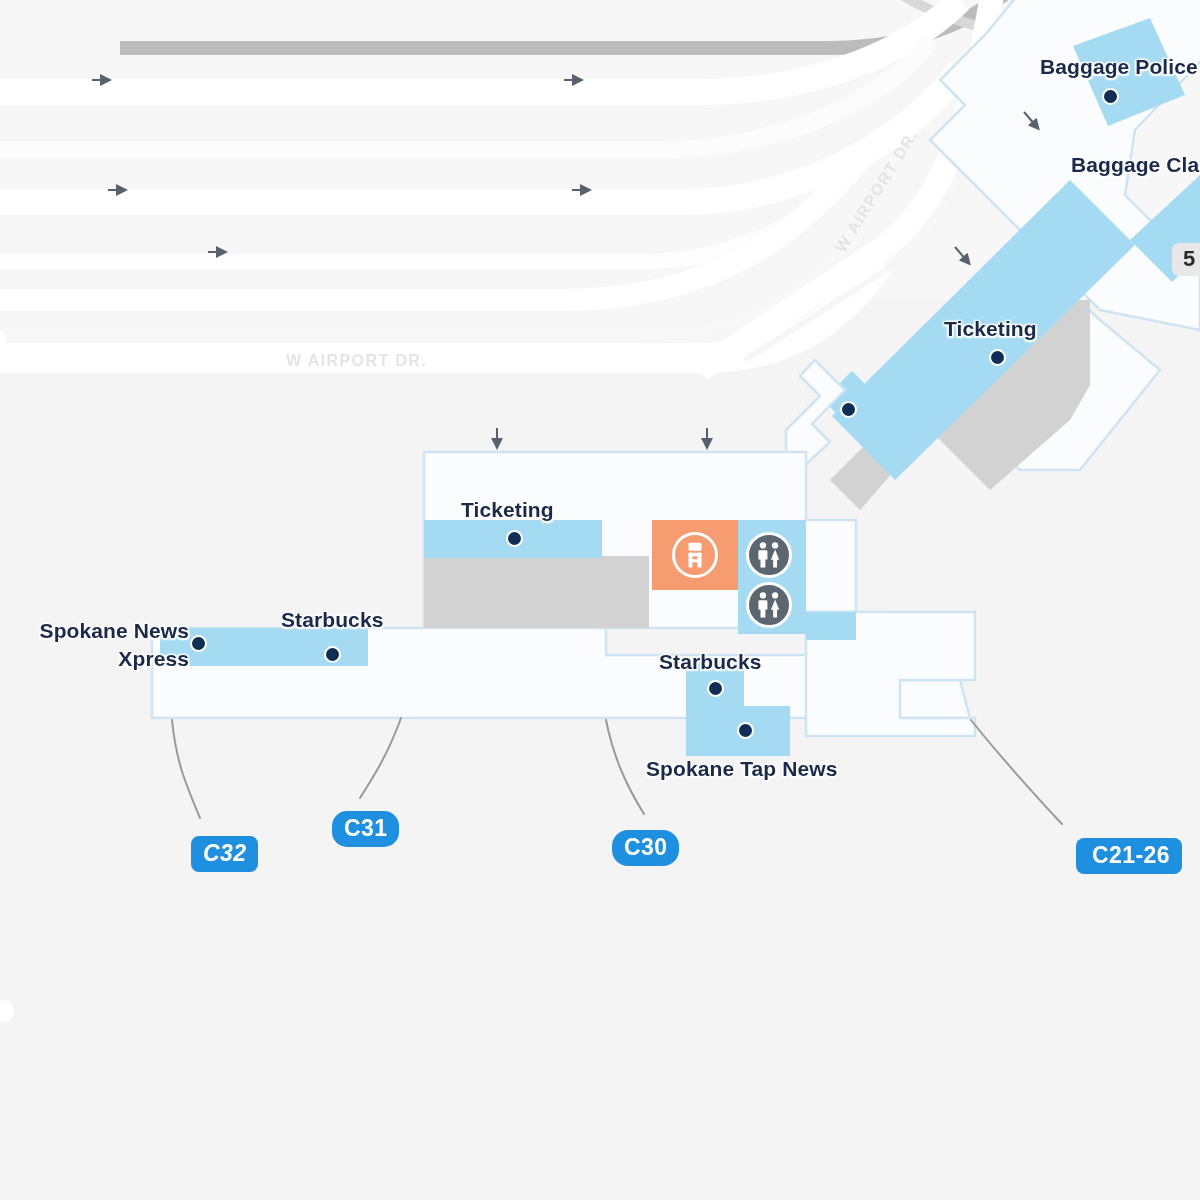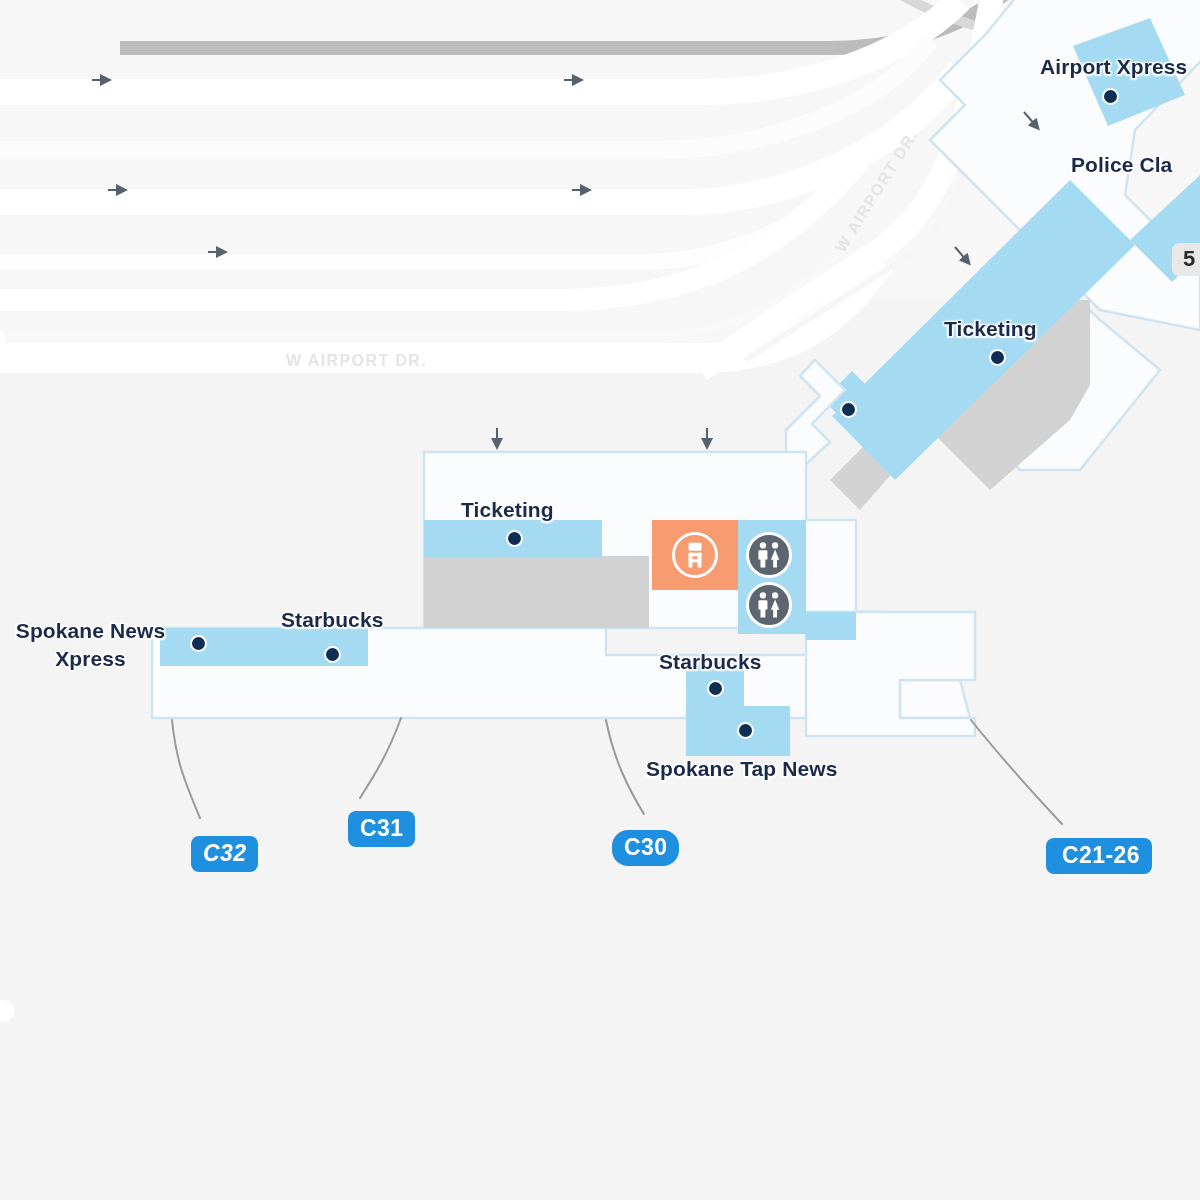--- a/index.html
+++ b/index.html
@@ -220,30 +220,30 @@
         <path d="M 955,247 L 967,261" marker-end="url(#arw)"></path>
         <path d="M 497,428 L 497,444" marker-end="url(#arw)"></path>
         <path d="M 707,428 L 707,444" marker-end="url(#arw)"></path>
       </g>
 
       <rect x="-18" y="1000" width="32" height="22" rx="11" fill="#ffffff"></rect>
       <rect x="-20" y="330" width="26" height="18" rx="9" fill="#ffffff"></rect>
     </g>
   </svg>
 
-  <div class="map-label" style="left:1040px; top:55px;">Airport Xpress</div>
-
-  <div class="map-label" style="left:1071px; top:153px;">Police Cla</div>
+  <div class="map-label" style="left:1040px; top:55px;">Baggage Police</div>
+
+  <div class="map-label" style="left:1071px; top:153px;">Baggage Cla</div>
 
   <div class="map-label" style="left:944px; top:317px;">Ticketing</div>
 
 
   <div class="map-label" style="left:461px; top:498px;">Ticketing</div>
 
-  <div class="map-label two-line" style="left:0px; top:617px; width:181px;text-align:center;"><span>Spokane News
+  <div class="map-label two-line" style="left:8px; top:617px; width:181px;"><span>Spokane News
 Xpress</span></div>
 
   <div class="map-label" style="left:281px; top:608px;">Starbucks</div>
 
   <div class="map-label" style="left:659px; top:650px;">Starbucks</div>
 
   <div class="map-label" style="left:646px; top:757px;">Spokane Tap News</div>
 
   <div class="road-label" style="left:286px; top:352px;">W AIRPORT DR.</div>
 
@@ -286,19 +286,19 @@
       <g fill="#ffffff">
         <circle cx="16" cy="12" r="3.6"></circle>
         <path d="M12.4 17.5 h7.2 a1.6 1.6 0 0 1 1.6 1.6 v9 h-2.4 v9.4 h-5.6 v-9.4 h-2.4 v-9 a1.6 1.6 0 0 1 1.6 -1.6 z"></path>
         <circle cx="30" cy="12" r="3.6"></circle>
         <path d="M30 16.8 l4.8 11.6 h-2.6 v9.1 h-4.4 v-9.1 h-2.6 z"></path>
       </g>
     </svg>
   </div>
 
   <div class="gate-badge" style="left:191px; top:836px;font-style:italic;">C32</div>
-  <div class="gate-badge" style="left:348px; top:811px;">C31</div>
+  <div class="gate-badge" style="left:332px; top:811px;border-radius:15px;">C31</div>
   <div class="gate-badge" style="left:612px; top:830px;border-radius:16px;">C30</div>
-  <div class="gate-badge" style="left:1046px; top:838px;padding-left:16px;">C21-26</div>
+  <div class="gate-badge" style="left:1076px; top:838px;padding-left:16px;">C21-26</div>
 
   <div class="zone-badge" style="left:1172px; top:243px;">5</div>
 
 </div>
 
 </body></html>

